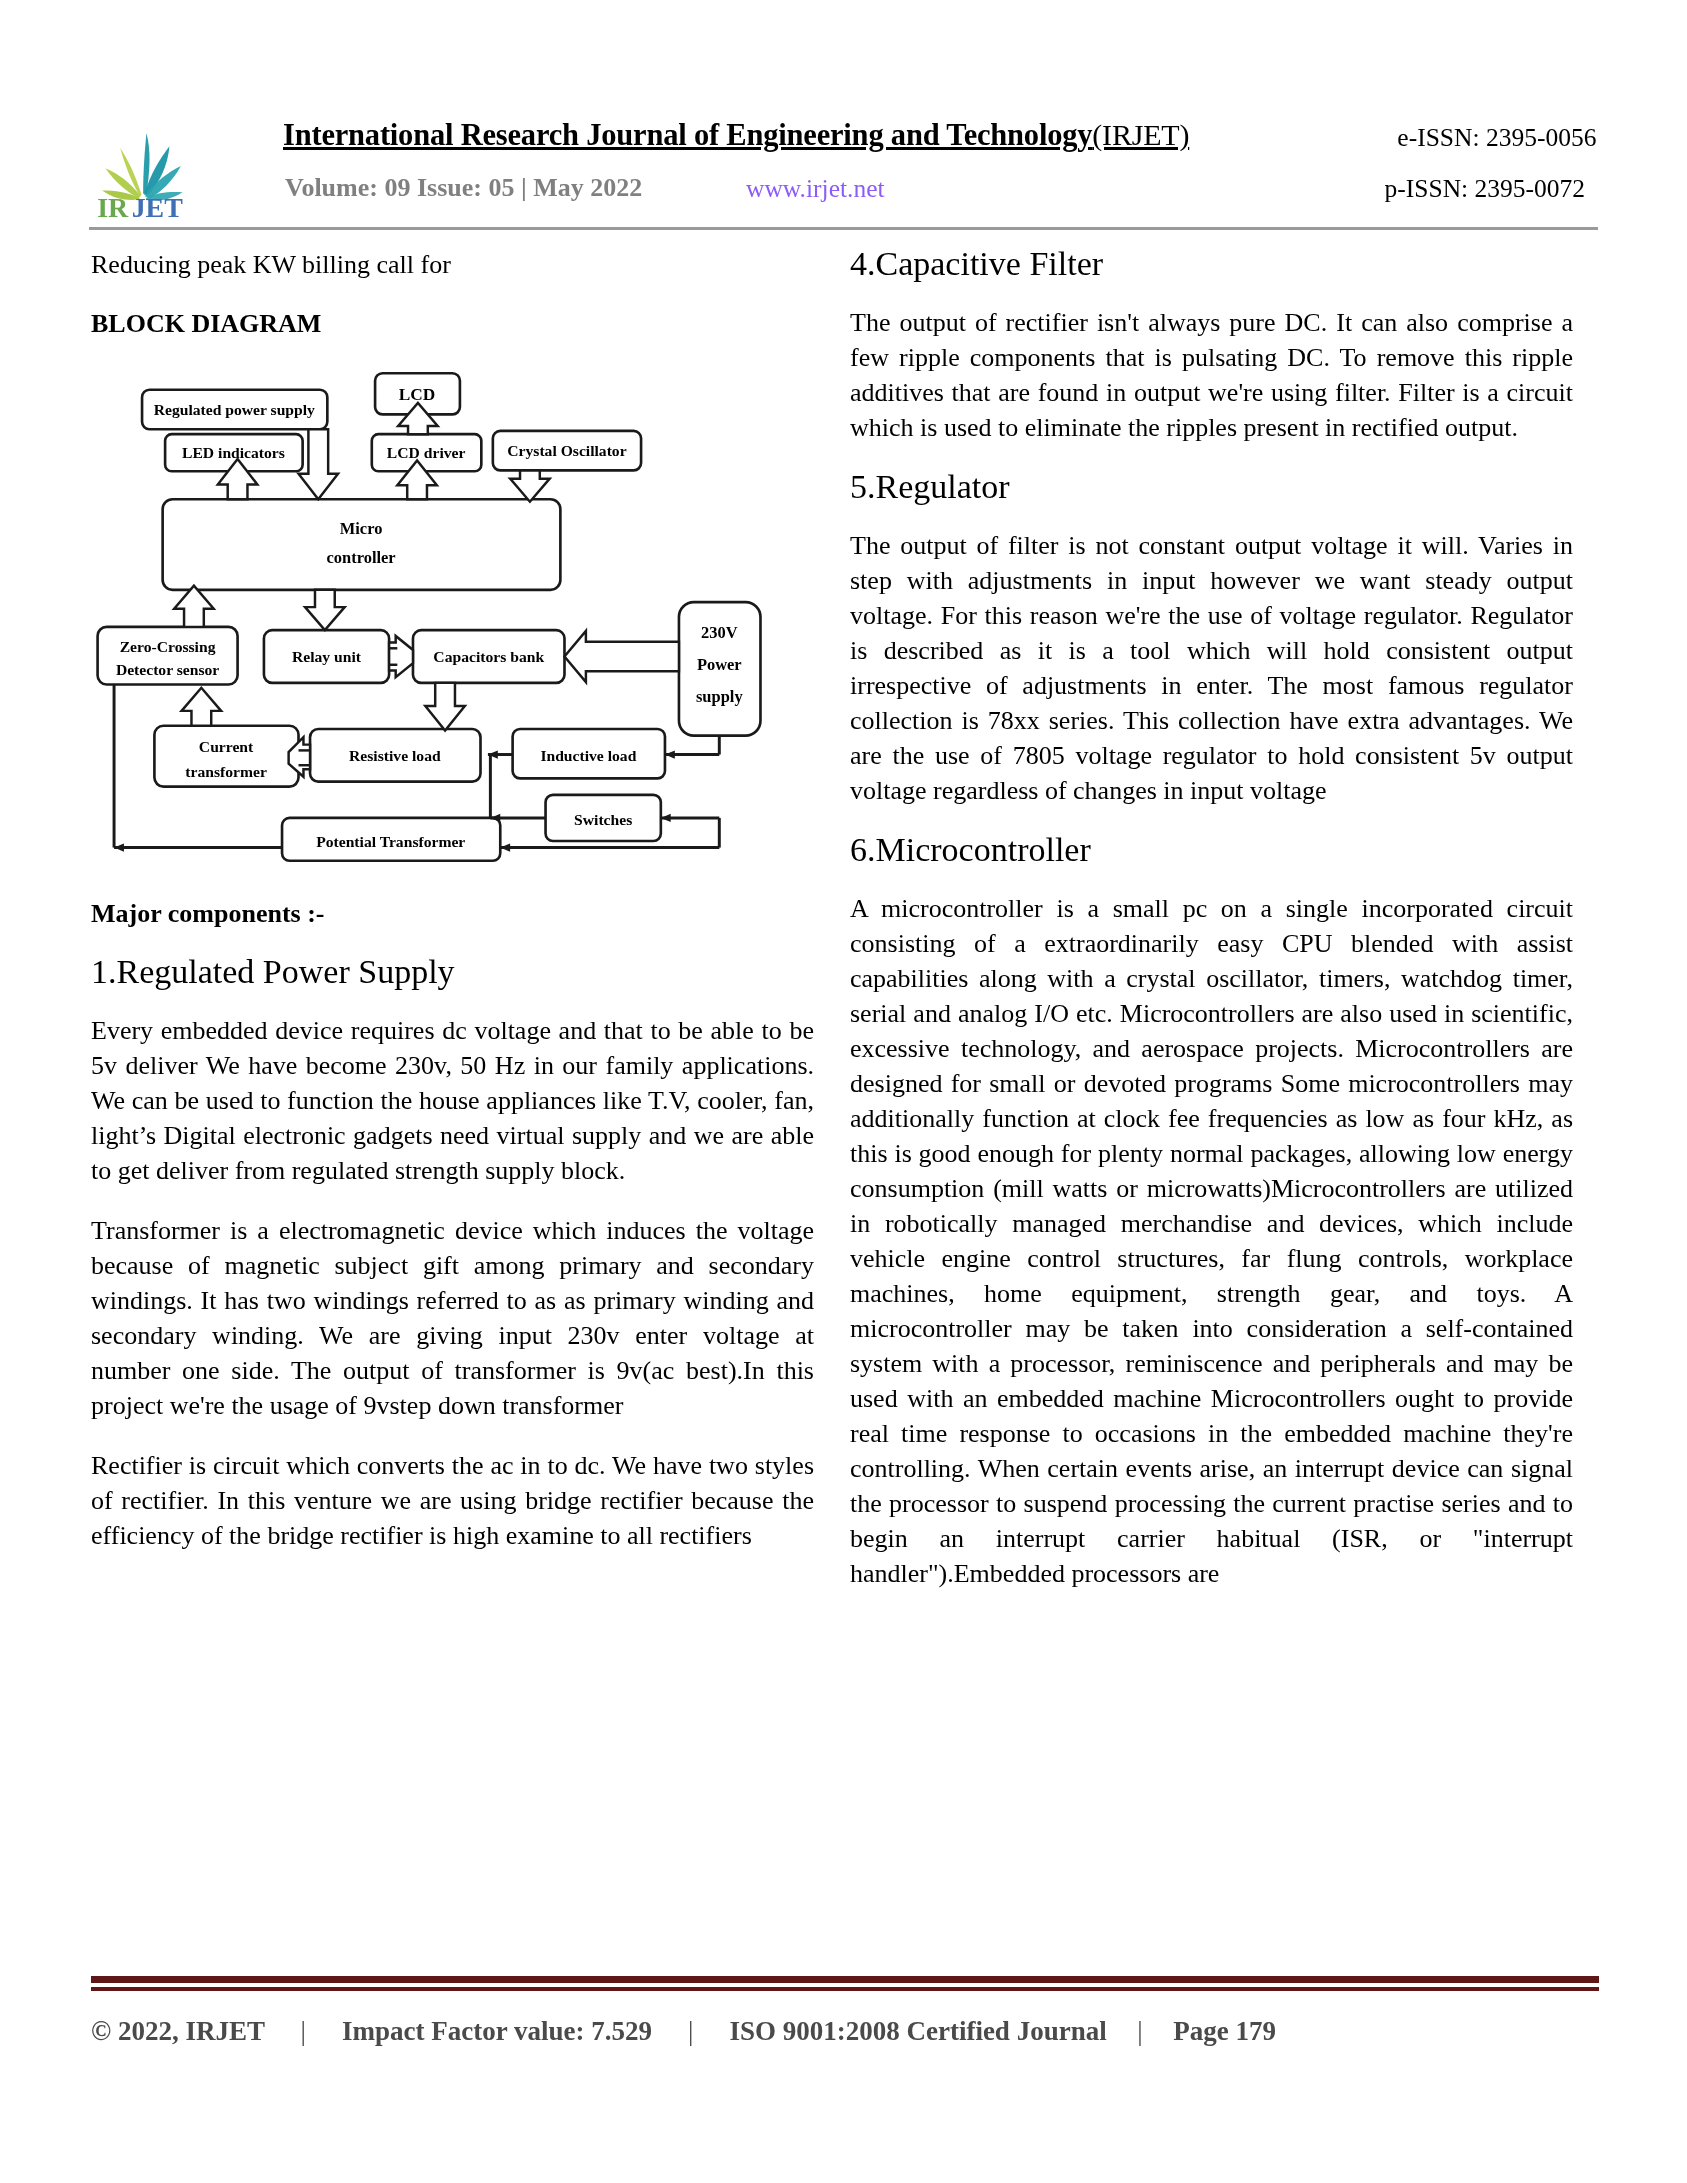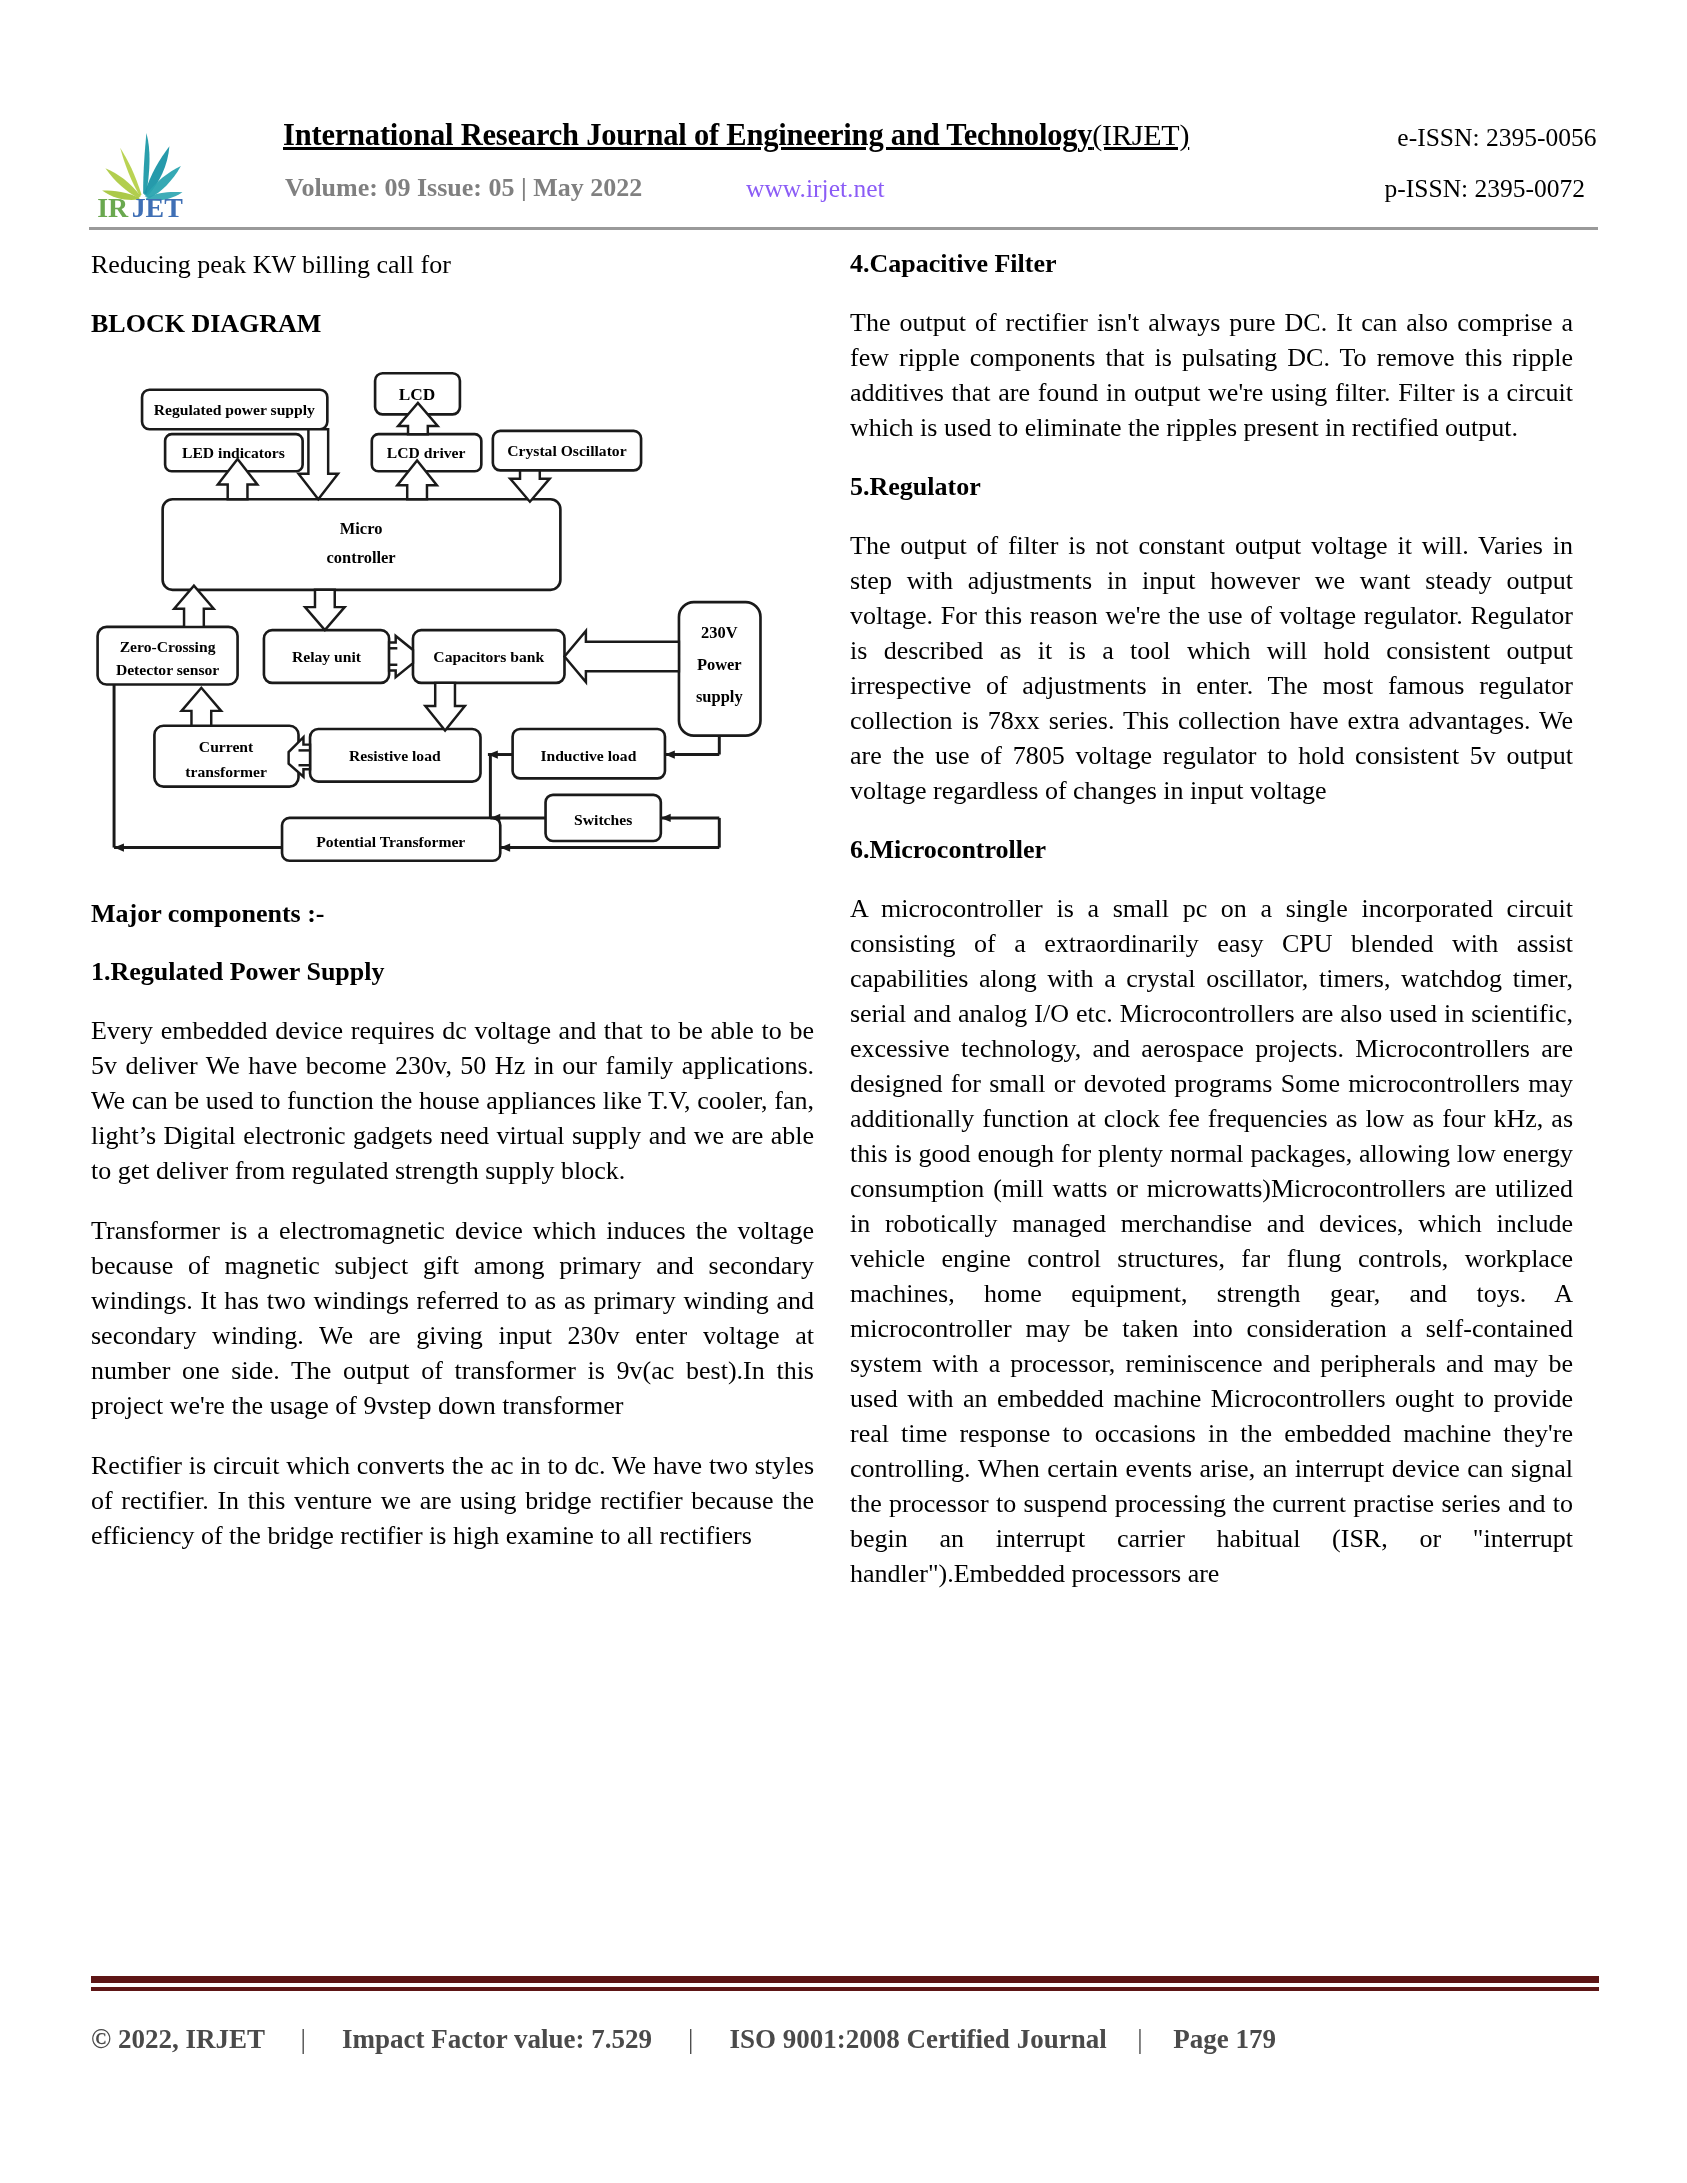--- a/index.html
+++ b/index.html
@@ -129,22 +129,22 @@
   }
   .p-noj { text-align: left; }
   .h-bold {
     font-size: 26px;
     font-weight: bold;
     line-height: 33px;
     margin: 0 0 25px 0;
     font-family: "Liberation Serif", serif;
   }
   .h-sec {
-    font-size: 26px;
-    font-weight: bold;
+    font-size: 34px;
+    font-weight: normal;
     line-height: 33px;
     margin: 0 0 25px 0;
   }
 
   
   .diagram-wrap {
     position: relative;
     width: 723px;
     height: 504px;
     margin: 6.6px 0 28px 0;
@@ -163,21 +163,21 @@
     background: #5e1616;
     width: 100%;
   }
   .foot-bar2 {
     height: 3.3px;
     background: #5e1616;
     width: 100%;
     margin-top: 4.1px;
   }
   .foot-text {
-    margin-top: 33px;
+    margin-top: 25px;
     font-size: 27px;
     font-weight: bold;
     color: #4a4a4a;
     white-space: nowrap;
     font-family: "Liberation Serif", serif;
   }
   .foot-text .sep {
     display: inline-block;
     width: 64px;
     text-align: center;

